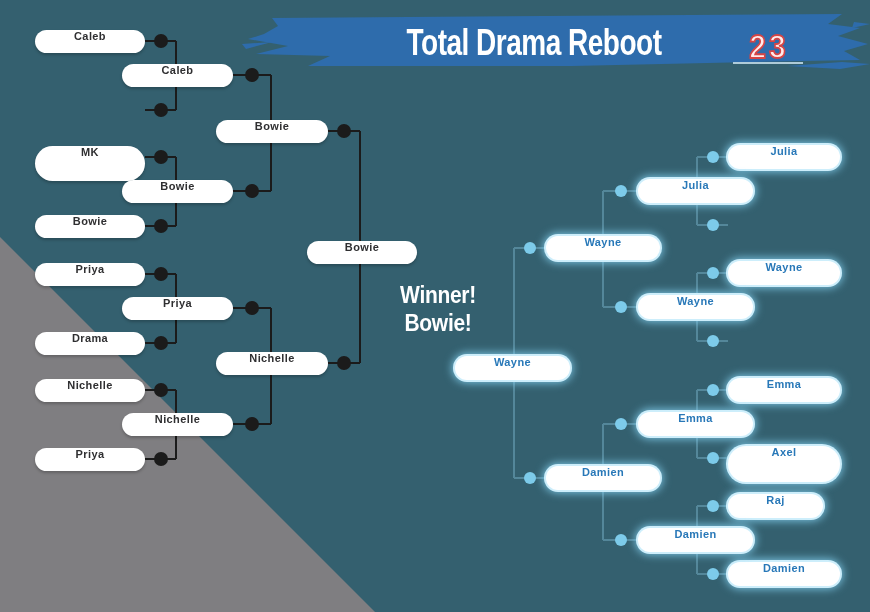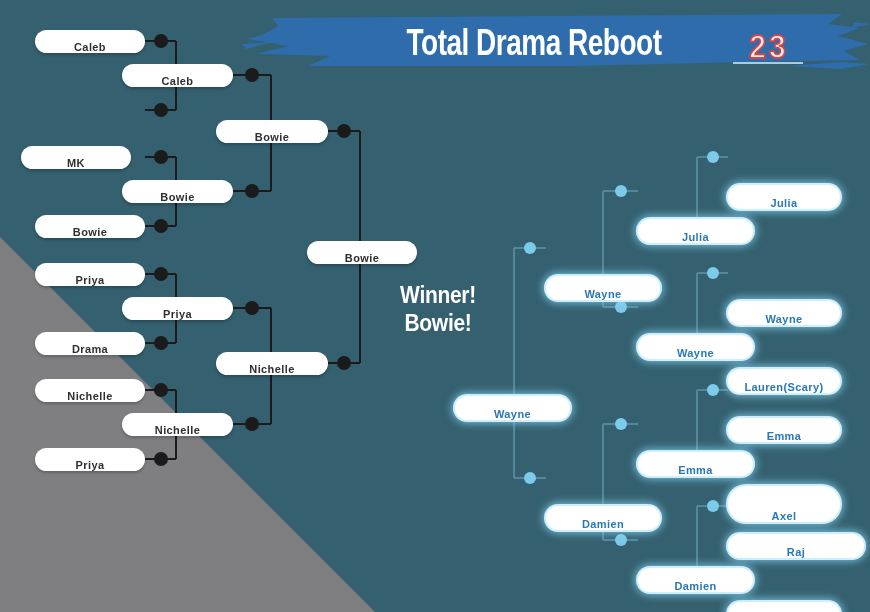--- a/index.html
+++ b/index.html
@@ -37,25 +37,25 @@
     transform:scaleY(1.18);transform-origin:50% 0;z-index:5;
   }
   #bracket{position:absolute;left:0;top:0;width:870px;height:612px;z-index:2;}
   .line{position:absolute;z-index:1;}
   .line.left{background:var(--left_line,#1b1b1b);}
   .line.right{background:var(--right_line,#54879a);}
   .dot{position:absolute;border-radius:50%;z-index:2;}
   .dot.left{background:var(--left_line,#141414);}
   .dot.right{background:var(--right_dot,#7dcbea);}
   .pill{
-    position:absolute;border-radius:999px;display:flex;align-items:flex-end;justify-content:center;
+    position:absolute;border-radius:999px;display:flex;align-items:flex-start;justify-content:center;
     background:var(--pill_fill,#ffffff);z-index:3;
   }
   .pill.left{box-shadow:0 2px 3px rgba(0,0,0,.22);}
-  .pill.right{box-shadow:0 0 0 2px #cdeefb,0 0 8px 3px rgba(134,212,243,.85);margin-top:40px;}
+  .pill.right{box-shadow:0 0 0 2px #cdeefb,0 0 8px 3px rgba(134,212,243,.85);}
   .pill span{font-size:11px;font-weight:700;letter-spacing:.4px;white-space:nowrap;}
   .pill.left span{color:var(--left_text,#2f2f31);}
   .pill.right span{color:var(--right_text,#2878b8);}
 </style>
 </head>
 <body>
 
 <div class="stage">
 
   <div class="gray-triangle"></div>
@@ -108,21 +108,21 @@
       <div class="line left" style="left: 233px; top: 423px; width: 38px; height: 2px;"></div>
       <div class="dot left" style="left: 245px; top: 417px; width: 14px; height: 14px;"></div>
       <div class="line left" style="left: 359px; top: 131px; width: 2px; height: 232px;"></div>
       <div class="line left" style="left: 328px; top: 130px; width: 32px; height: 2px;"></div>
       <div class="dot left" style="left: 337px; top: 124px; width: 14px; height: 14px;"></div>
       <div class="line left" style="left: 328px; top: 362px; width: 32px; height: 2px;"></div>
       <div class="dot left" style="left: 337px; top: 356px; width: 14px; height: 14px;"></div>
       <div class="pill left" style="left: 35px; top: 29.5px; width: 110px; height: 23px;">
         <span>Caleb</span>
       </div>
-      <div class="pill left" style="left: 21px; top: 145.5px; width: 110px; height: 23px;">
+      <div class="pill left" style="left: 35px; top: 145.5px; width: 110px; height: 35px;">
         <span>MK</span>
       </div>
       <div class="pill left" style="left: 35px; top: 214.5px; width: 110px; height: 23px;">
         <span>Bowie</span>
       </div>
       <div class="pill left" style="left: 35px; top: 262.5px; width: 110px; height: 23px;">
         <span>Priya</span>
       </div>
       <div class="pill left" style="left: 35px; top: 331.5px; width: 110px; height: 23px;">
         <span>Drama</span>
@@ -188,30 +188,27 @@
       <div class="line right" style="left: 514px; top: 247px; width: 32px; height: 2px;"></div>
       <div class="dot right" style="left: 524px; top: 242px; width: 12px; height: 12px;"></div>
       <div class="line right" style="left: 514px; top: 477px; width: 32px; height: 2px;"></div>
       <div class="dot right" style="left: 524px; top: 472px; width: 12px; height: 12px;"></div>
       <div class="pill right" style="left: 728px; top: 145px; width: 112px; height: 24px;">
         <span>Julia</span>
       </div>
       <div class="pill right" style="left: 728px; top: 261px; width: 112px; height: 24px;">
         <span>Wayne</span>
       </div>
-      <div class="pill right" style="left: 728px; top: 329px; width: 112px; height: 24px;">
-        <span>Lauren(Scary)</span>
-      </div>
       <div class="pill right" style="left: 728px; top: 378px; width: 112px; height: 24px;">
         <span>Emma</span>
       </div>
       <div class="pill right" style="left: 728px; top: 446px; width: 112px; height: 36px;">
         <span>Axel</span>
       </div>
-      <div class="pill right" style="left: 728px; top: 494px; width: 136px; height: 24px; border-radius: 12px;">
+      <div class="pill right" style="left: 728px; top: 494px; width: 95px; height: 24px; border-radius: 12px;">
         <span>Raj</span>
       </div>
       <div class="pill right" style="left: 728px; top: 562px; width: 112px; height: 24px;">
         <span>Damien</span>
       </div>
       <div class="pill right" style="left: 638px; top: 179px; width: 115px; height: 24px;">
         <span>Julia</span>
       </div>
       <div class="pill right" style="left: 638px; top: 295px; width: 115px; height: 24px;">
         <span>Wayne</span>

